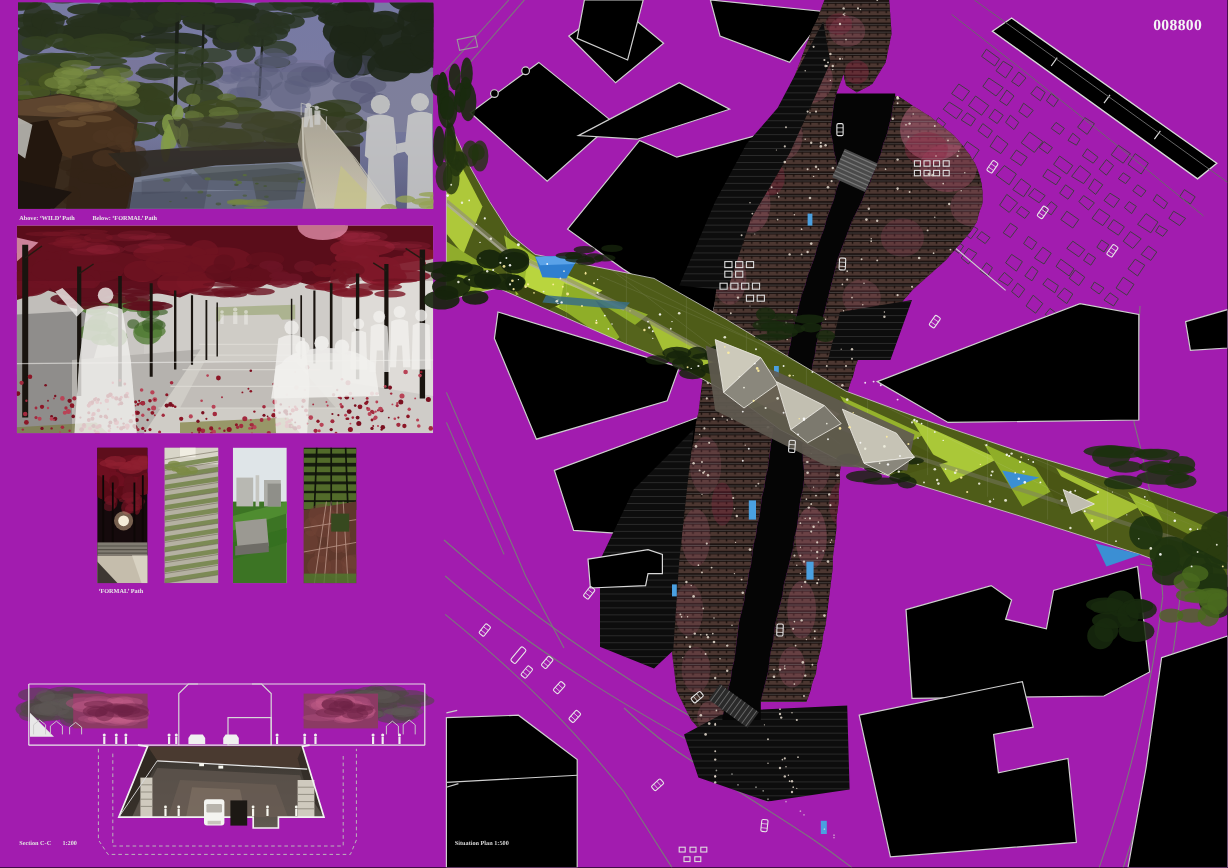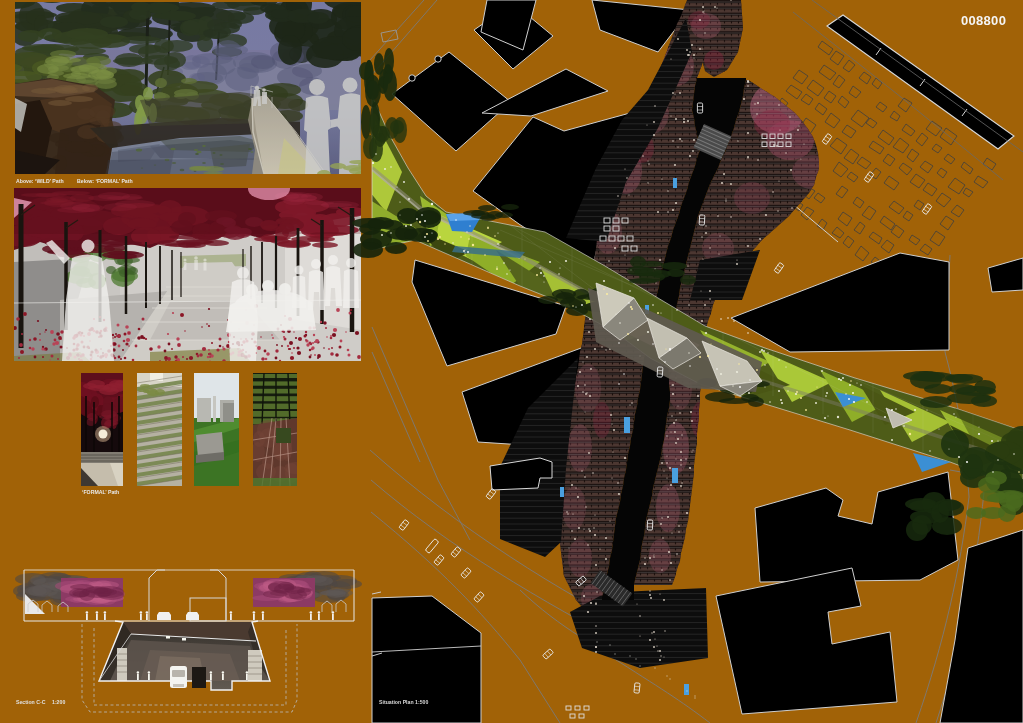--- a/index.html
+++ b/index.html
@@ -1,16 +1,16 @@
 <!DOCTYPE html>
 <html><head><meta charset="utf-8">
 <style>
 html,body{margin:0;padding:0;background:#000;}
-#board{position:relative;width:1023px;height:723px;background:#a16207;overflow:hidden;
-font-family:Liberation Sans, sans-serif;}
+#board{position:relative;width:1023px;height:723px;background:#a21caf;overflow:hidden;
+font-family:Liberation Serif, serif;}
 svg{position:absolute;top:0;left:0;}
 </style></head>
 <body>
 
 <div id="board">
 <svg width="1023" height="723" viewBox="0 0 1023 723">
 <defs>
 <linearGradient id="sky1" x1="0" y1="0" x2="0" y2="1">
  <stop offset="0" stop-color="#8d90bd"></stop>
           <stop offset="0.55" stop-color="#8f93bb"></stop>

